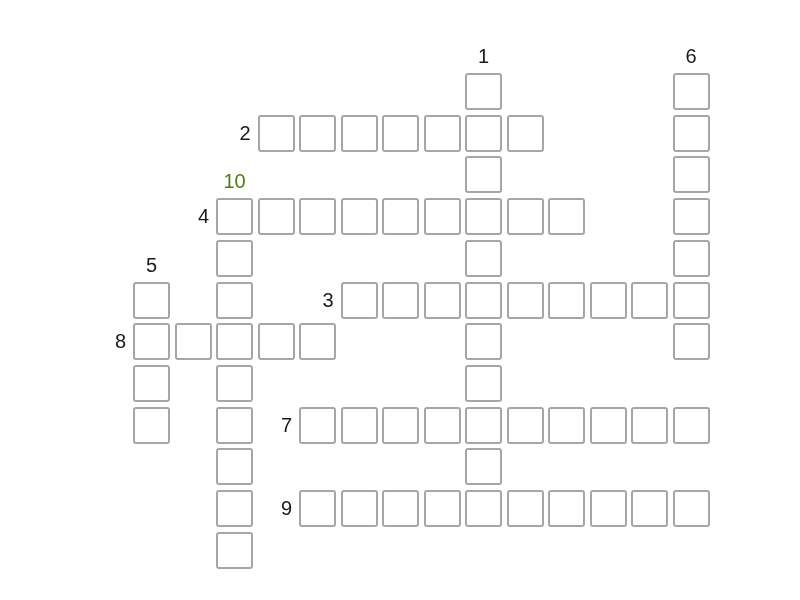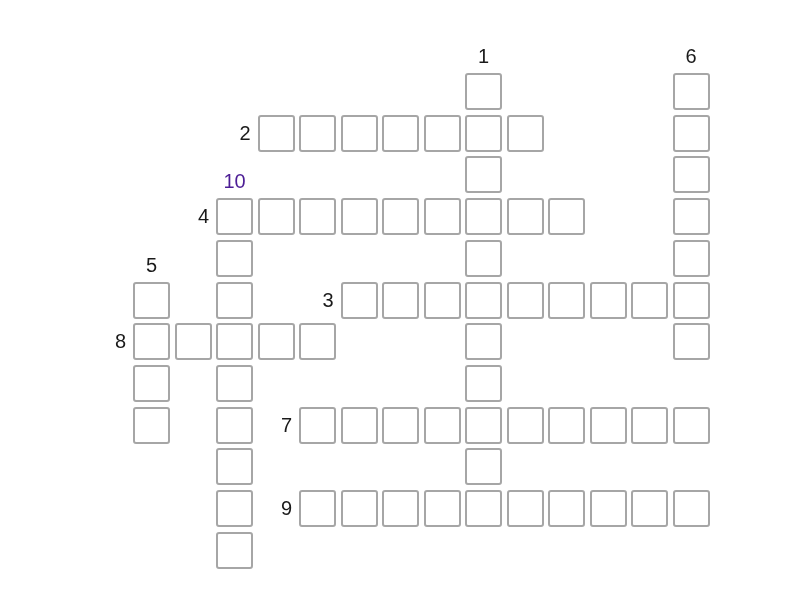--- a/index.html
+++ b/index.html
@@ -110,14 +110,14 @@
     <div class="cell" style="left: 631px; top: 490px; width: 37px; height: 37px; background: rgb(255, 255, 255); border: 2px solid rgb(166, 166, 166); border-radius: 3px;"></div>
     <div class="cell" style="left: 672.5px; top: 490px; width: 37px; height: 37px; background: rgb(255, 255, 255); border: 2px solid rgb(166, 166, 166); border-radius: 3px;"></div>
     <div class="clue-label across" style="color: rgb(26, 26, 26); font-size: 20px; width: 60px; left: 232px; top: 490px; line-height: 37px;">9</div>
     <div class="cell" style="left: 216px; top: 239.8px; width: 37px; height: 37px; background: rgb(255, 255, 255); border: 2px solid rgb(166, 166, 166); border-radius: 3px;"></div>
     <div class="cell" style="left: 216px; top: 281.5px; width: 37px; height: 37px; background: rgb(255, 255, 255); border: 2px solid rgb(166, 166, 166); border-radius: 3px;"></div>
     <div class="cell" style="left: 216px; top: 364.9px; width: 37px; height: 37px; background: rgb(255, 255, 255); border: 2px solid rgb(166, 166, 166); border-radius: 3px;"></div>
     <div class="cell" style="left: 216px; top: 406.6px; width: 37px; height: 37px; background: rgb(255, 255, 255); border: 2px solid rgb(166, 166, 166); border-radius: 3px;"></div>
     <div class="cell" style="left: 216px; top: 448.3px; width: 37px; height: 37px; background: rgb(255, 255, 255); border: 2px solid rgb(166, 166, 166); border-radius: 3px;"></div>
     <div class="cell" style="left: 216px; top: 490px; width: 37px; height: 37px; background: rgb(255, 255, 255); border: 2px solid rgb(166, 166, 166); border-radius: 3px;"></div>
     <div class="cell" style="left: 216px; top: 531.7px; width: 37px; height: 37px; background: rgb(255, 255, 255); border: 2px solid rgb(166, 166, 166); border-radius: 3px;"></div>
-    <div class="clue-label down" style="color: #4c1d95; font-size: 20px; width: 60px; left: 204.5px; top: 168.1px; line-height: 26px;">10</div>
+    <div class="clue-label down" style="color: #4d7c0f; font-size: 20px; width: 60px; left: 204.5px; top: 168.1px; line-height: 26px;">10</div>
   </div>
 
 </body></html>

